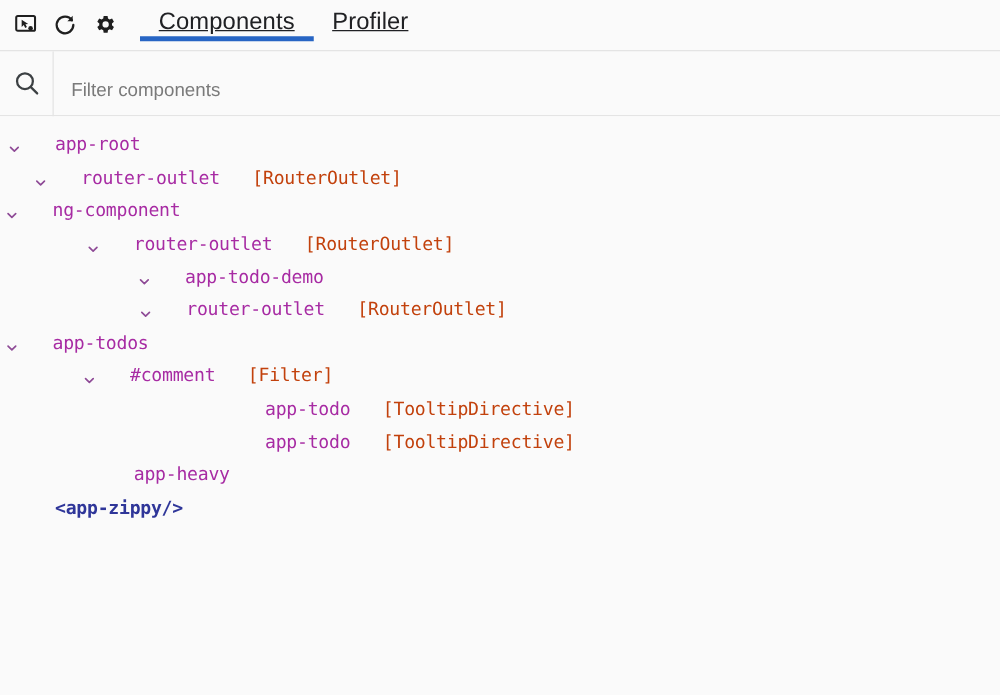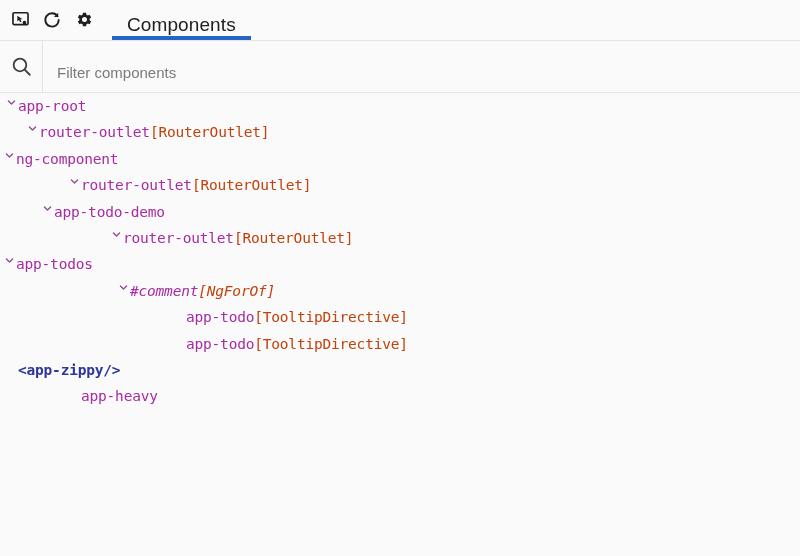--- a/index.html
+++ b/index.html
@@ -41,23 +41,24 @@
     border: none;
     padding: 0;
     cursor: pointer;
     color: #1f1f1f;
     border-radius: 3px;
   }
   .tb-icon-btn svg { display: block; }
 
   .tabs {
     display: flex;
-    align-items: flex-end;
+    align-items: center;
     height: 41px;
     margin-left: 12px;
+    text-decoration: underline;
   }
   .tab {
     display: flex;
     align-items: center;
     padding: 0 15px;
     font-size: 19px;
     font-weight: 400;
     color: #202124;
     cursor: pointer;
     border-bottom: 4px solid transparent;
@@ -112,24 +113,25 @@
     padding-top: 5px;
     font-family: "DejaVu Sans Mono", "Liberation Mono", monospace;
     font-size: 14.5px;
     background: #fafafa;
     height: calc(556px - 41px - 52px);
     overflow: auto;
   }
   .tree-row {
     height: 26.4px;
     display: flex;
-    align-items: flex-start;
+    align-items: flex-end;
     white-space: nowrap;
     cursor: pointer;
     padding-left: 2px;
+    gap: 26px;
   }
   .chev {
     width: 14px;
     min-width: 14px;
     display: inline-flex;
     align-items: center;
     justify-content: center;
     color: #8e4a96;
   }
   .chev.empty { visibility: hidden; }
@@ -170,20 +172,23 @@
           <path fill="#1f1f1f" d="M19.4 13a7.8 7.8 0 0 0 0-2l2-1.6-1.9-3.3-2.4 1a7.6 7.6 0 0 0-1.7-1l-.4-2.6H11l-.4 2.6a7.6 7.6 0 0 0-1.7 1l-2.4-1L4.6 9.4 6.6 11a7.8 7.8 0 0 0 0 2l-2 1.6 1.9 3.3 2.4-1a7.6 7.6 0 0 0 1.7 1l.4 2.6h4l.4-2.6a7.6 7.6 0 0 0 1.7-1l2.4 1 1.9-3.3-2-1.6ZM13 15.2A3.2 3.2 0 1 1 16.2 12 3.2 3.2 0 0 1 13 15.2Z" transform="translate(-1 0)"></path>
         </svg>
       </span>
     </button>
 
   </div>
 
   <div class="tabs">
     <div class="tab active">
       <span>Components</span>
+    </div>
+    <div class="tab">
+      <span>Profiler</span>
     </div>
   </div>
 
 </div>
 
 <div class="filter-bar">
   <div class="search-icon-wrap">
     <svg width="23" height="23" viewBox="0 0 24 24" aria-hidden="true">
       <circle cx="10.4" cy="10.4" r="6.6" fill="none" stroke="#3c4043" stroke-width="1.9"></circle>
       <line x1="15.3" y1="15.3" x2="20.6" y2="20.6" stroke="#3c4043" stroke-width="1.9" stroke-linecap="round"></line>
@@ -221,21 +226,21 @@
     </div>
     <div class="tree-row" style="padding-left: 67px;">
       <span class="chev">
         <svg width="9" height="9" viewBox="0 0 10 10" aria-hidden="true">
           <path d="M1.6 3.3 L5 6.6 L8.4 3.3" fill="none" stroke="currentColor" stroke-width="1.5" stroke-linecap="round" stroke-linejoin="round"></path>
         </svg>
       </span>
       <span class="node-name">router-outlet</span>
       <span class="node-dir">[RouterOutlet]</span>
     </div>
-    <div class="tree-row" style="padding-left: 40px;">
+    <div class="tree-row" style="padding-left: 108px;">
       <span class="chev">
         <svg width="9" height="9" viewBox="0 0 10 10" aria-hidden="true">
           <path d="M1.6 3.3 L5 6.6 L8.4 3.3" fill="none" stroke="currentColor" stroke-width="1.5" stroke-linecap="round" stroke-linejoin="round"></path>
         </svg>
       </span>
       <span class="node-name">app-todo-demo</span>
     </div>
     <div class="tree-row" style="padding-left: 109px;">
       <span class="chev">
         <svg width="9" height="9" viewBox="0 0 10 10" aria-hidden="true">
@@ -246,56 +251,56 @@
       <span class="node-dir">[RouterOutlet]</span>
     </div>
     <div class="tree-row" style="">
       <span class="chev">
         <svg width="9" height="9" viewBox="0 0 10 10" aria-hidden="true">
           <path d="M1.6 3.3 L5 6.6 L8.4 3.3" fill="none" stroke="currentColor" stroke-width="1.5" stroke-linecap="round" stroke-linejoin="round"></path>
         </svg>
       </span>
       <span class="node-name">app-todos</span>
     </div>
-    <div class="tree-row" style="padding-left: 116px; font-style: italic;">
+    <div class="tree-row" style="padding-left: 64px;">
       <span class="chev">
         <svg width="9" height="9" viewBox="0 0 10 10" aria-hidden="true">
           <path d="M1.6 3.3 L5 6.6 L8.4 3.3" fill="none" stroke="currentColor" stroke-width="1.5" stroke-linecap="round" stroke-linejoin="round"></path>
         </svg>
       </span>
       <span class="node-name">#comment</span>
-      <span class="node-dir">[NgForOf]</span>
+      <span class="node-dir">[Filter]</span>
     </div>
     <div class="tree-row" style="padding-left: 172px;">
       <span class="chev empty">
         <svg width="9" height="9" viewBox="0 0 10 10" aria-hidden="true">
           <path d="M1.6 3.3 L5 6.6 L8.4 3.3" fill="none" stroke="currentColor" stroke-width="1.5" stroke-linecap="round" stroke-linejoin="round"></path>
         </svg>
       </span>
       <span class="node-name">app-todo</span>
       <span class="node-dir">[TooltipDirective]</span>
     </div>
     <div class="tree-row" style="padding-left: 172px;">
       <span class="chev empty">
         <svg width="9" height="9" viewBox="0 0 10 10" aria-hidden="true">
           <path d="M1.6 3.3 L5 6.6 L8.4 3.3" fill="none" stroke="currentColor" stroke-width="1.5" stroke-linecap="round" stroke-linejoin="round"></path>
         </svg>
       </span>
       <span class="node-name">app-todo</span>
       <span class="node-dir">[TooltipDirective]</span>
     </div>
+    <div class="tree-row" style="padding-left: 67px;">
+      <span class="chev empty">
+        <svg width="9" height="9" viewBox="0 0 10 10" aria-hidden="true">
+          <path d="M1.6 3.3 L5 6.6 L8.4 3.3" fill="none" stroke="currentColor" stroke-width="1.5" stroke-linecap="round" stroke-linejoin="round"></path>
+        </svg>
+      </span>
+      <span class="node-name">app-heavy</span>
+    </div>
     <div class="tree-row" style="padding-left: 4px;">
       <span class="chev empty">
         <svg width="9" height="9" viewBox="0 0 10 10" aria-hidden="true">
           <path d="M1.6 3.3 L5 6.6 L8.4 3.3" fill="none" stroke="currentColor" stroke-width="1.5" stroke-linecap="round" stroke-linejoin="round"></path>
         </svg>
       </span>
       <span class="node-elem">&lt;app-zippy/&gt;</span>
     </div>
-    <div class="tree-row" style="padding-left: 67px;">
-      <span class="chev empty">
-        <svg width="9" height="9" viewBox="0 0 10 10" aria-hidden="true">
-          <path d="M1.6 3.3 L5 6.6 L8.4 3.3" fill="none" stroke="currentColor" stroke-width="1.5" stroke-linecap="round" stroke-linejoin="round"></path>
-        </svg>
-      </span>
-      <span class="node-name">app-heavy</span>
-    </div>
   </div>
 
 </body></html>

